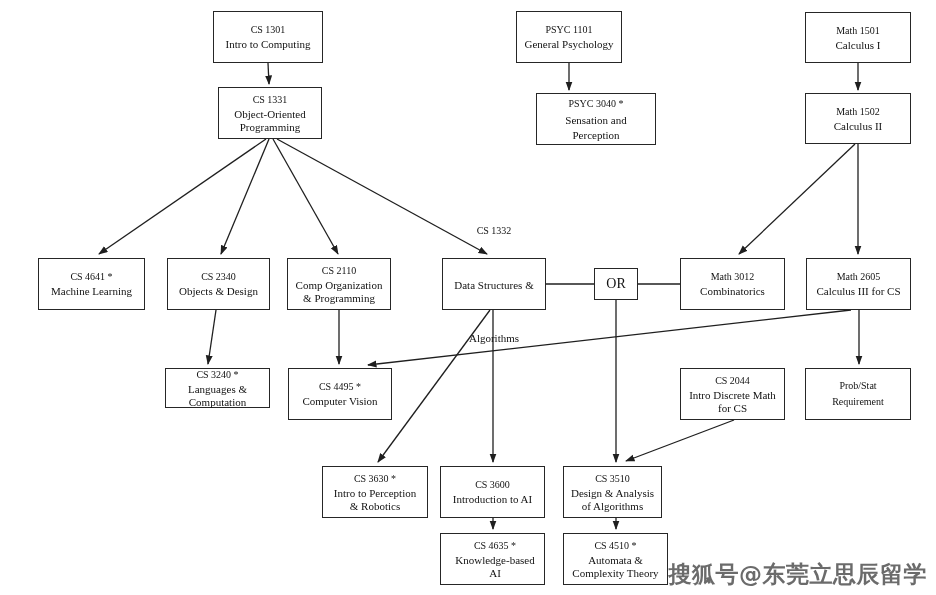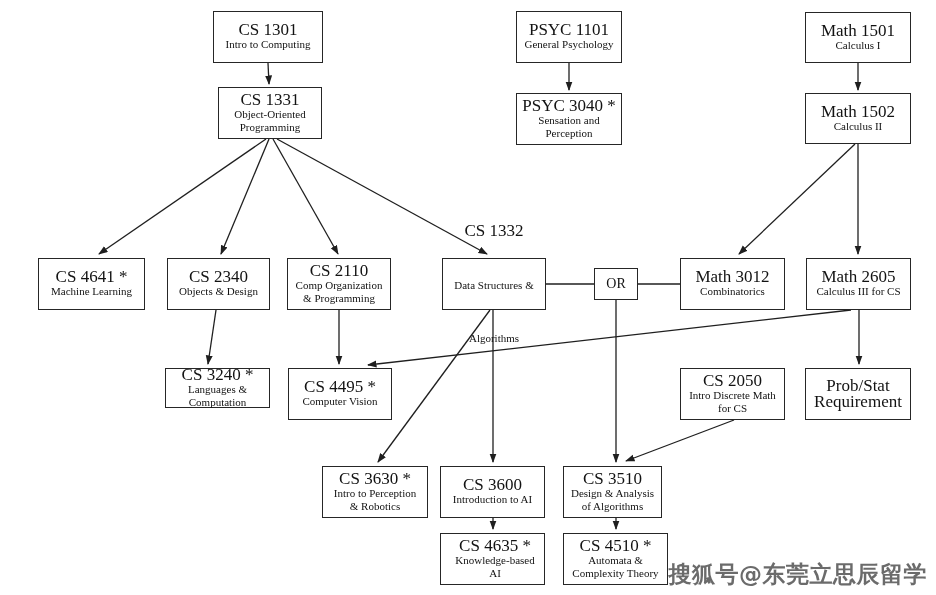--- a/index.html
+++ b/index.html
@@ -27,21 +27,21 @@
     border:1.5px solid #262626;
     display:flex;
     flex-direction:column;
     align-items:center;
     justify-content:center;
     text-align:center;
     color:#121212;
     padding:2px 3px;
   }
   .node .t{
-    font-size:17px;
+    font-size:10px;
     line-height:16px;
     white-space:nowrap;
   }
   .node .s{
     font-size:11px;
     line-height:13.5px;
     white-space:nowrap;
   }
   .node.or .t{
     font-size:14px;
@@ -102,21 +102,21 @@
       </div>
       <div class="node" style="left: 805px; top: 12px; width: 106px; height: 51px;">
         <div class="t">Math 1501</div>
         <div class="s">Calculus I</div>
       </div>
       <div class="node" style="left: 218px; top: 87px; width: 104px; height: 52px;">
         <div class="t">CS 1331</div>
         <div class="s">Object-Oriented</div>
         <div class="s">Programming</div>
       </div>
-      <div class="node" style="left: 516px; top: 93px; width: 106px; height: 52px;">
+      <div class="node" style="left: 536px; top: 93px; width: 120px; height: 52px; justify-content: space-between;">
         <div class="t">PSYC 3040 *</div>
         <div class="s">Sensation and</div>
         <div class="s">Perception</div>
       </div>
       <div class="node" style="left: 805px; top: 93px; width: 106px; height: 51px;">
         <div class="t">Math 1502</div>
         <div class="s">Calculus II</div>
       </div>
       <div class="node" style="left: 38px; top: 258px; width: 107px; height: 52px;">
         <div class="t">CS 4641 *</div>
@@ -150,21 +150,21 @@
       <div class="node" style="left: 165px; top: 368px; width: 105px; height: 40px;">
         <div class="t">CS 3240 *</div>
         <div class="s">Languages &amp;</div>
         <div class="s">Computation</div>
       </div>
       <div class="node" style="left: 288px; top: 368px; width: 104px; height: 52px;">
         <div class="t">CS 4495 *</div>
         <div class="s">Computer Vision</div>
       </div>
       <div class="node" style="left: 680px; top: 368px; width: 105px; height: 52px;">
-        <div class="t">CS 2050</div>
+        <div class="t">CS 2044</div>
         <div class="s">Intro Discrete Math</div>
         <div class="s">for CS</div>
       </div>
       <div class="node" style="left: 805px; top: 368px; width: 106px; height: 52px;">
         <div class="t">Prob/Stat</div>
         <div class="t">Requirement</div>
       </div>
       <div class="node" style="left: 322px; top: 466px; width: 106px; height: 52px;">
         <div class="t">CS 3630 *</div>
         <div class="s">Intro to Perception</div>

